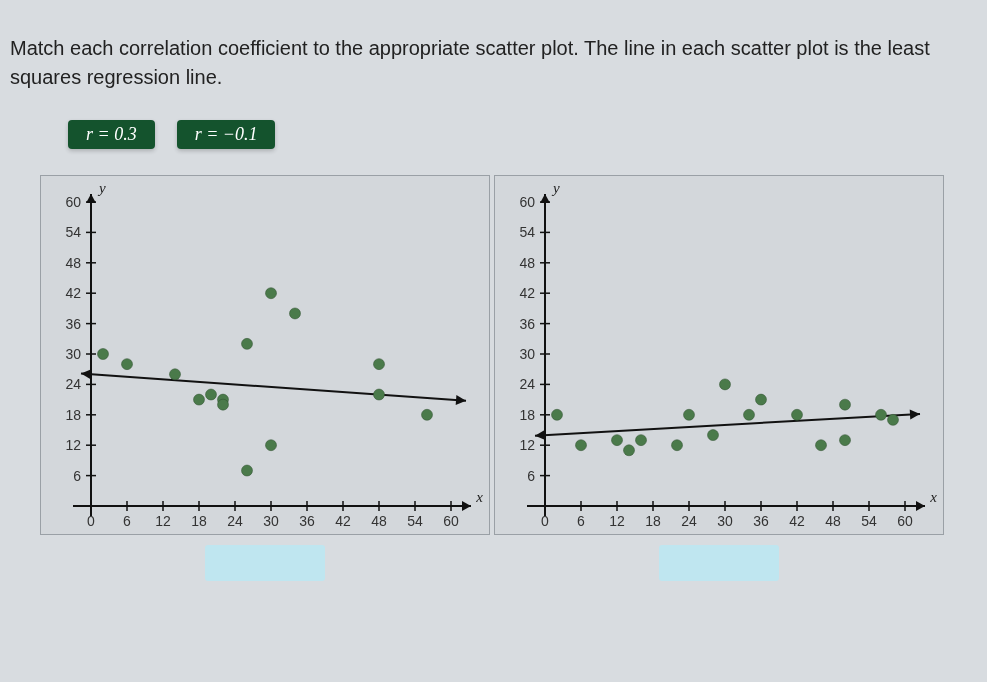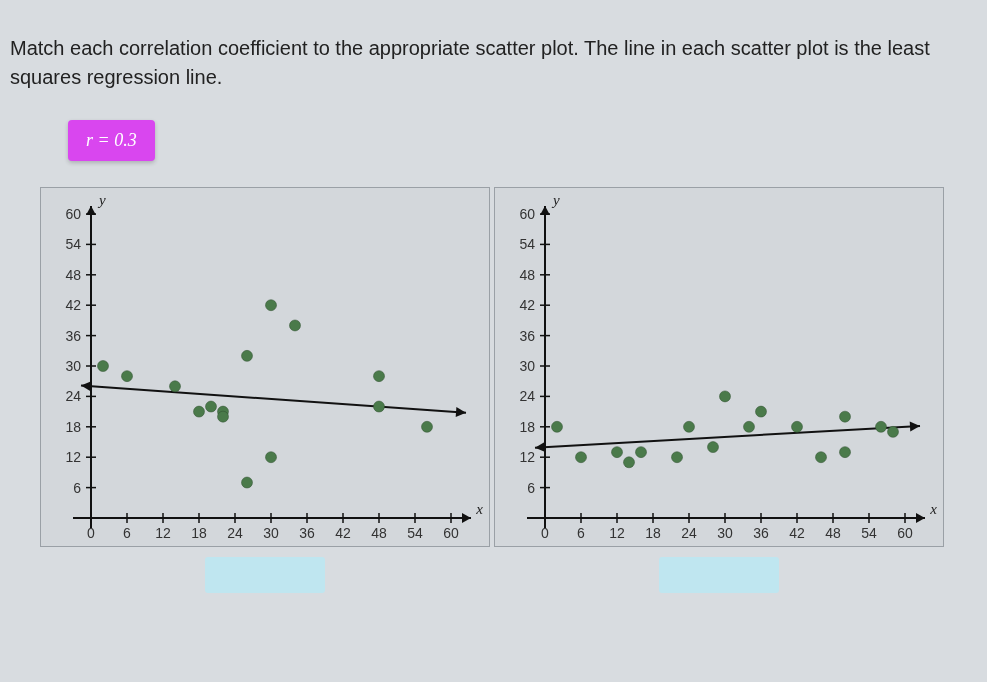--- a/index.html
+++ b/index.html
@@ -17,26 +17,26 @@
     margin-bottom: 28px;
     margin-top: 28px;
   }
   .tiles {
     display: flex;
     gap: 22px;
     margin-left: 58px;
     margin-bottom: 26px;
   }
   .tile {
-    background: #d946ef;
+    background: #14532d;
     color: #fff;
     font-style: italic;
     font-size: 18px;
     font-weight: 500;
-    padding: 10px 18px;
+    padding: 4px 18px;
     border-radius: 4px;
     box-shadow: 0 2px 4px rgba(0,0,0,0.2);
     cursor: grab;
     user-select: none;
     font-family: Georgia, 'Times New Roman', serif;
   }
   .plots {
     display: flex;
     gap: 4px;
     margin-left: 30px;
@@ -80,20 +80,21 @@
   .tick { stroke: #111; stroke-width: 1.5; }
   .arrow { fill: #111; }
 </style>
 </head>
 <body>
 
 <div class="question">Match each correlation coefficient to the appropriate scatter plot. The line in each scatter plot is the least squares regression line.</div>
 
 <div class="tiles">
   <div class="tile">r = 0.3</div>
+  <div class="tile">r = −0.1</div>
 </div>
 
 <div class="plots">
   <div class="plot-group">
     <div class="plot">
       <span class="axis-label-y">y</span>
       <svg id="svg0" width="450" height="360">
           <line x1="32" y1="330" x2="430" y2="330" class="axis"></line>
           <polygon points="430,330 421,325 421,335" class="arrow"></polygon>
           <line x1="50" y1="340" x2="50" y2="18" class="axis"></line>

